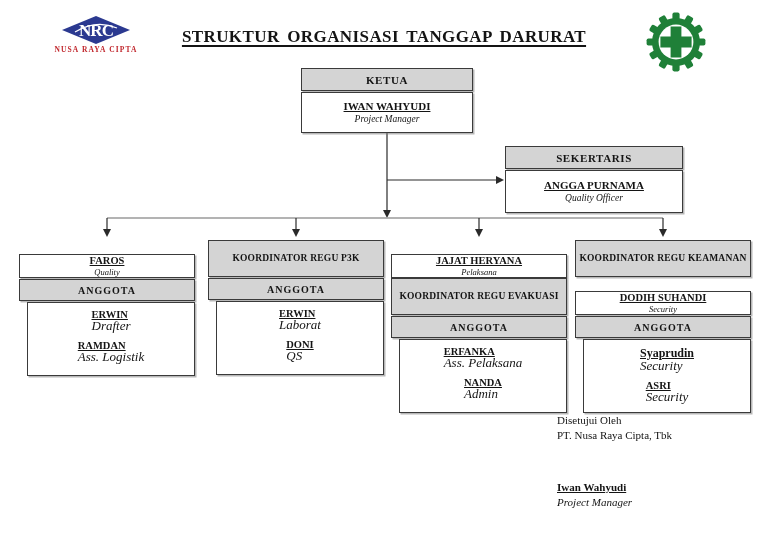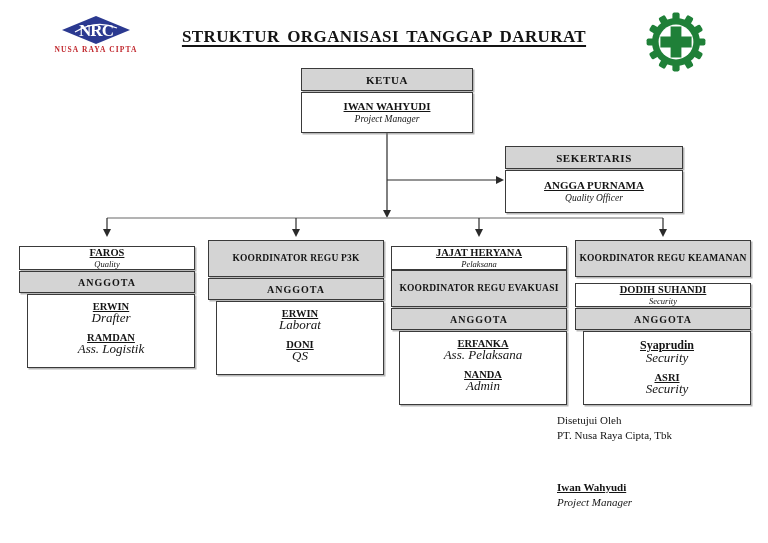--- a/index.html
+++ b/index.html
@@ -14,33 +14,33 @@
   
   .title{left:0;right:0;top:27px;text-align:center;font-size:17px;font-weight:bold;
          letter-spacing:.4px;word-spacing:3px;text-decoration:underline;
          text-decoration-thickness:1.5px;text-underline-offset:3px;}
 
   .gear{left:646px;top:12px;width:60px;height:60px;}
 
   
   .row{box-sizing:border-box;border:1.5px solid #3a3a3a;background:#fff;
        display:flex;flex-direction:column;align-items:center;justify-content:center;
-       text-align:center;box-shadow:1.5px 1.5px 0 rgba(125,125,125,.55);}
+       box-shadow:1.5px 1.5px 0 rgba(125,125,125,.55);}
   .gray{background:#d4d4d4;}
 
   .node{width:172px;}
   .node .hdr{height:23px;font-size:11px;font-weight:bold;letter-spacing:.6px;}
   .node .body{margin-top:1px;height:41px;}
   .pname{font-size:11px;font-weight:bold;text-decoration:underline;line-height:13px;}
   .prole{font-size:9.5px;font-style:italic;line-height:12px;}
 
   
   .team{top:240px;width:176px;height:160px;}
   .team .thdr{height:37px;font-size:9.5px;font-weight:bold;line-height:1.3;padding:0 3px;letter-spacing:.2px;}
-  .team .coord{margin-top:6px;height:24px;}
+  .team .coord{margin-top:14px;height:24px;}
   .team .coord .cname{font-size:10.5px;font-weight:bold;text-decoration:underline;line-height:12px;}
   .team .coord .crole{font-size:8.5px;font-style:italic;line-height:10px;}
   .team .abar{margin-top:1px;height:22px;font-size:10px;font-weight:bold;letter-spacing:1px;}
   .team .members{margin-top:1px;height:74px;justify-content:flex-start;padding-top:6px;margin-left:8px;}
   .member + .member{margin-top:9px;}
   .mname{font-size:10.5px;font-weight:bold;text-decoration:underline;line-height:12px;}
   .mname.big{font-size:12px;line-height:15px;}
   .mrole{font-size:13px;font-style:italic;line-height:10px;}
 
   

